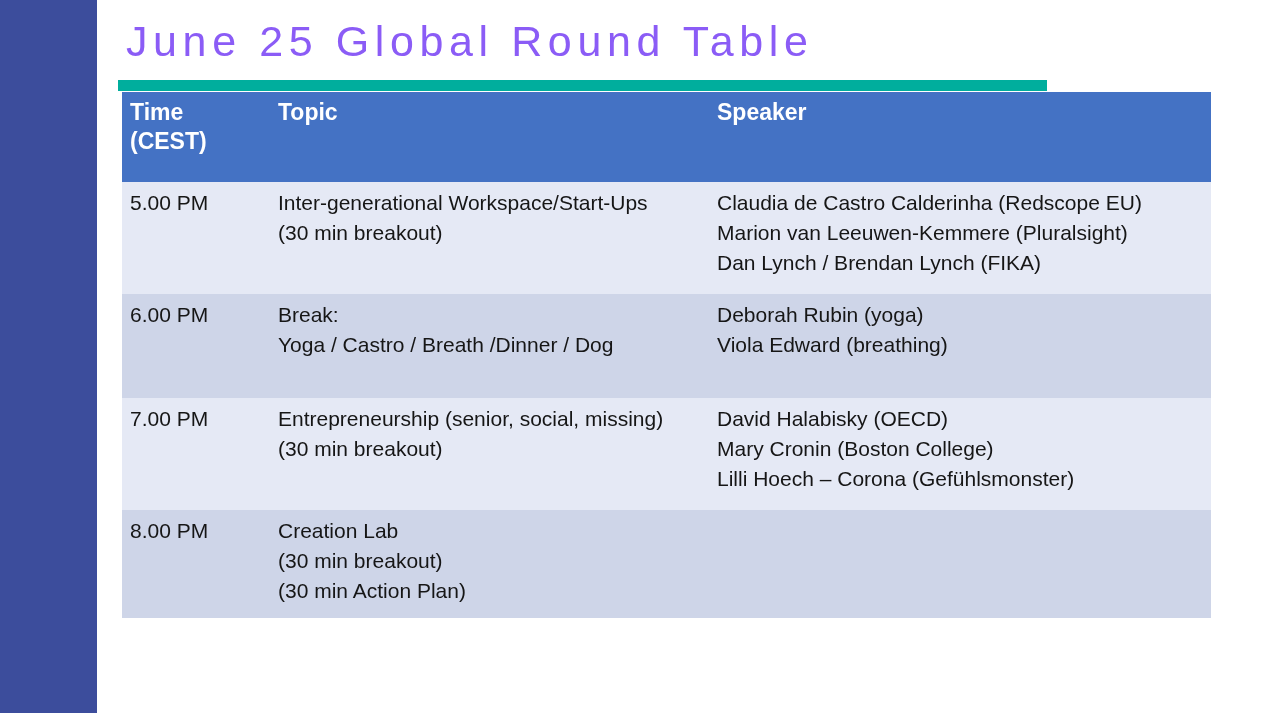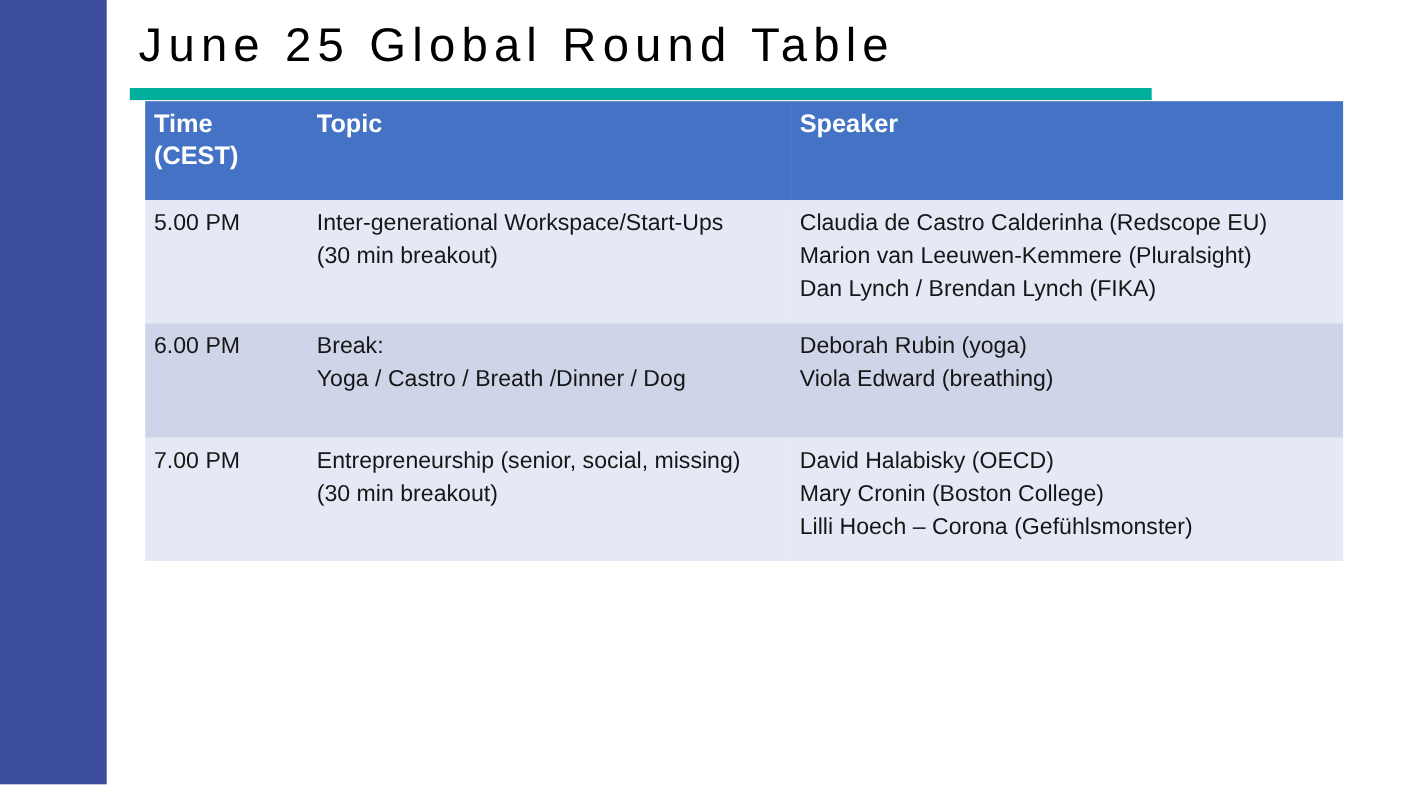--- a/index.html
+++ b/index.html
@@ -33,42 +33,42 @@
     background: #3c4d9c;
   }
 
   
   #title {
     position: absolute;
     left: 126px;
     top: 12px;
     width: 1080px;
     height: 62px;
-    color: #000000;
+    color: #8b5cf6;
     font-size: 43px;
     line-height: 58px;
     font-weight: 400;
     letter-spacing: 5.6px;
     white-space: nowrap;
   }
 
   
   #accent-bar {
     position: absolute;
     left: 118px;
     top: 80px;
     width: 929px;
     height: 11px;
     background: #00ae9d;
   }
 
   
   #schedule-table {
     position: absolute;
-    left: 132px;
+    left: 122px;
     top: 92px;
     width: 1089px;
     border-collapse: collapse;
     table-layout: fixed;
   }
   #schedule-table col.c-time  { width: 148px; }
   #schedule-table col.c-topic { width: 439px; }
   #schedule-table col.c-spk   { width: 502px; }
 
   #schedule-table th,
@@ -173,17 +173,26 @@
           <span class="cell-line">Entrepreneurship (senior, social, missing)</span>
           <span class="cell-line">(30 min breakout)</span>
         </td>
         <td>
           <span class="cell-line">David Halabisky (OECD)</span>
           <span class="cell-line">Mary Cronin (Boston College)</span>
           <span class="cell-line">Lilli Hoech – Corona (Gefühlsmonster)</span>
         </td>
       </tr>
 
+      <tr class="band-a r5">
+        <td>8.00 PM</td>
+        <td>
+          <span class="cell-line">Creation Lab</span>
+          <span class="cell-line">(30 min breakout)</span>
+          <span class="cell-line">(30 min Action Plan)</span>
+        </td>
+        <td></td>
+      </tr>
 
     </tbody>
   </table>
 
 </div>
 
 </body></html>

